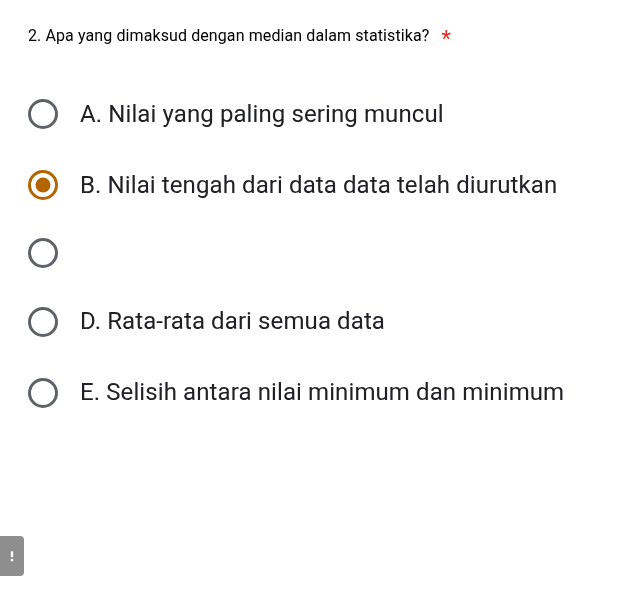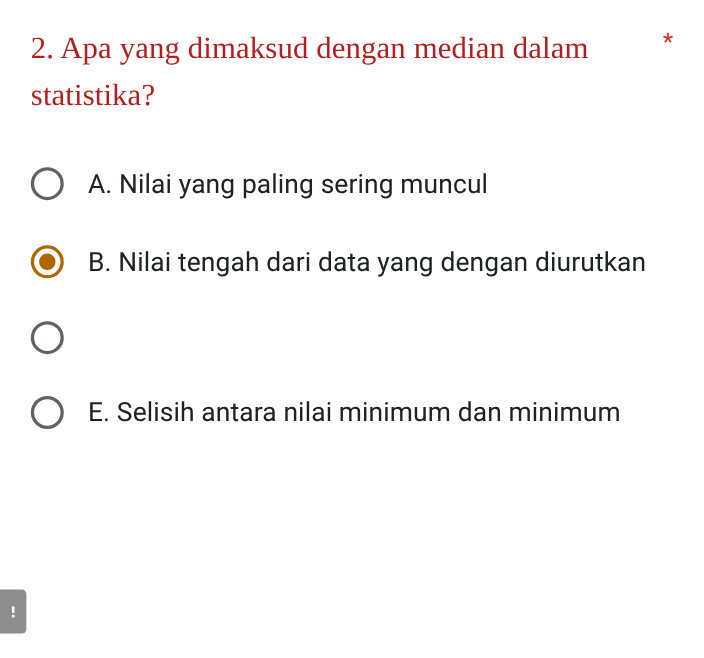--- a/index.html
+++ b/index.html
@@ -17,25 +17,24 @@
     position: relative;
     overflow: hidden;
   }
   .question-header {
     display: flex;
     align-items: flex-start;
     gap: 8px;
     margin-bottom: 42px;
   }
   .question-text {
-    font-size: 28px;
+    font-size: 16px;
     line-height: 1.5;
-    color: #b91c1c;
+    color: #000000;
     letter-spacing: 0.1px;
-    font-family: Liberation Serif, serif;
   }
   .required-asterisk {
     color: #d93025;
     font-size: 22px;
     line-height: 1.4;
     margin-left: 4px;
     flex-shrink: 0;
   }
   .options {
     display: flex;
@@ -101,24 +100,28 @@
   <div class="required-asterisk">*</div>
 </div>
 
 <div class="options">
   <div class="option-row">
     <div class="radio"></div>
     <div class="option-label">A. Nilai yang paling sering muncul</div>
   </div>
   <div class="option-row">
     <div class="radio selected"></div>
-    <div class="option-label">B. Nilai tengah dari data yang dengan diurutkan</div>
+    <div class="option-label">B. Nilai tengah dari data data telah diurutkan</div>
   </div>
   <div class="option-row">
     <div class="radio"></div>
+  </div>
+  <div class="option-row">
+    <div class="radio"></div>
+    <div class="option-label">D. Rata-rata dari semua data</div>
   </div>
   <div class="option-row">
     <div class="radio"></div>
     <div class="option-label">E. Selisih antara nilai minimum dan minimum</div>
   </div>
 </div>
 
 <div class="feedback-tab">
   <svg viewBox="0 0 24 24" fill="#ffffff">
     <rect x="10" y="4" width="4" height="10"></rect>

